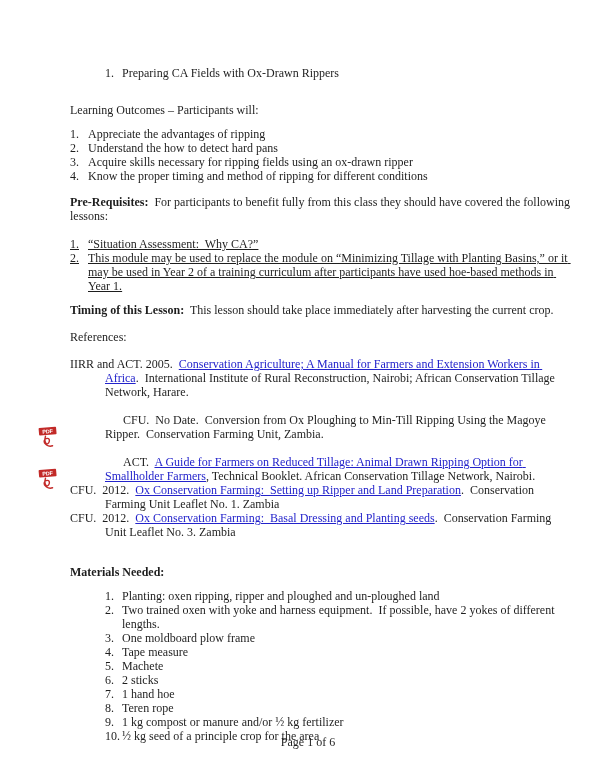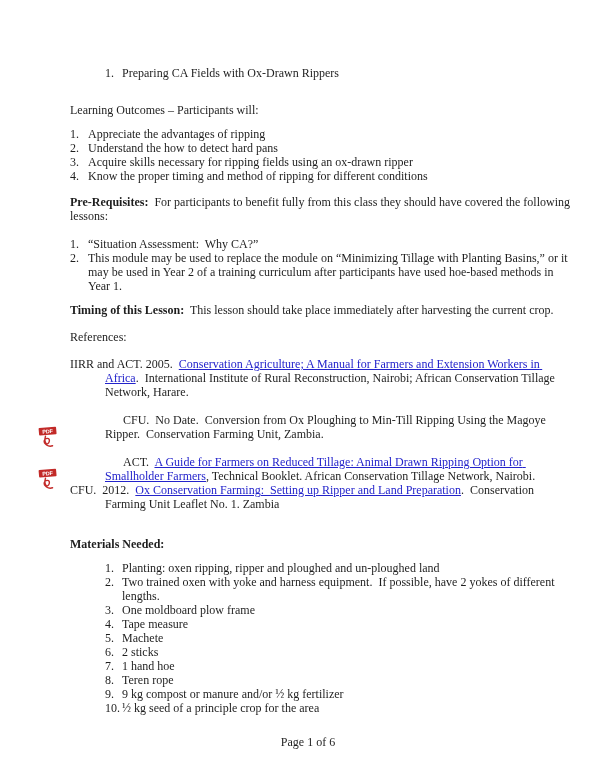--- a/index.html
+++ b/index.html
@@ -24,21 +24,21 @@
   .bold { font-weight:bold; }
   .h-lo       { margin-top:23px; font-weight:normal; }
   .h-refs     { margin-top:13px; font-weight:normal; }
   .h-materials{ margin-top:26px; font-weight:bold; }
 
   
   ol { list-style:none; counter-reset:item; }
   ol li { display:flex; counter-increment:item; }
   ol li::before { content:counter(item) "."; min-width:18px; flex:0 0 auto; }
   .list-lo     { margin-top:10px; }
-  .list-prereq { margin-top:14px; }
+  .list-prereq { margin-top:14px;text-decoration:underline; }
   .list-materials { margin-top:10px; padding-left:35px; }
   .list-materials li::before { min-width:17px; }
 
   
   .p-prereq { margin-top:12px; }
   .p-timing { margin-top:10px; }
 
   
   .ref-list { margin-top:13px; }
   .ref { padding-left:35px; text-indent:-35px; position:relative; }
@@ -117,20 +117,21 @@
           <g transform="rotate(-5 11 6)">
             <rect x="1" y="1.5" width="21" height="9" rx="1" fill="#c22a28"></rect>
             <text x="11.5" y="8.6" font-size="6.5" font-weight="bold" fill="#ffffff" text-anchor="middle" font-family="Liberation Sans, sans-serif">PDF</text>
           </g>
           <path d="M9 12 C 6.5 21, 12 24, 13.5 18.5 C 14.8 13.5, 8.5 13.5, 7.5 17.5 C 6.8 21, 12 25.5, 17.5 23.5" stroke="#c22a28" fill="none" stroke-width="1.7" stroke-linecap="round"></path>
         </svg>
       </span><span>ACT.  </span><span class="doc-link">A Guide for Farmers on Reduced Tillage: Animal Drawn Ripping Option for Smallholder Farmers</span><span>, Technical Booklet. African Conservation Tillage Network, Nairobi.</span></div>
 
     <div class="ref"><span>CFU.  2012.  </span><span class="doc-link">Ox Conservation Farming:  Setting up Ripper and Land Preparation</span><span>.  Conservation Farming Unit Leaflet No. 1. Zambia</span></div>
 
+    <div class="ref"><span>CFU.  2012.  </span><span class="doc-link">Ox Conservation Farming:  Basal Dressing and Planting seeds</span><span>.  Conservation Farming Unit Leaflet No. 3. Zambia</span></div>
   </div>
 
   <div class="h-materials">Materials Needed:</div>
   <ol class="list-materials">
     <li>
         <span class="prewrap">Planting: oxen ripping, ripper and ploughed and un-ploughed land</span>
       </li>
     <li>
         <span class="prewrap">Two trained oxen with yoke and harness equipment.  If possible, have 2 yokes of different lengths.</span>
       </li>
@@ -146,21 +147,21 @@
     <li>
         <span class="prewrap">2 sticks</span>
       </li>
     <li>
         <span class="prewrap">1 hand hoe</span>
       </li>
     <li>
         <span class="prewrap">Teren rope</span>
       </li>
     <li>
-        <span class="prewrap">9 kg compost or manure and/or ½ kg fertilizer</span>
+        <span class="prewrap">1 kg compost or manure and/or ½ kg fertilizer</span>
       </li>
     <li>
         <span class="prewrap">½ kg seed of a principle crop for the area</span>
       </li>
   </ol>
 
   <div class="footer">Page 1 of 6</div>
 
 </div>
 

